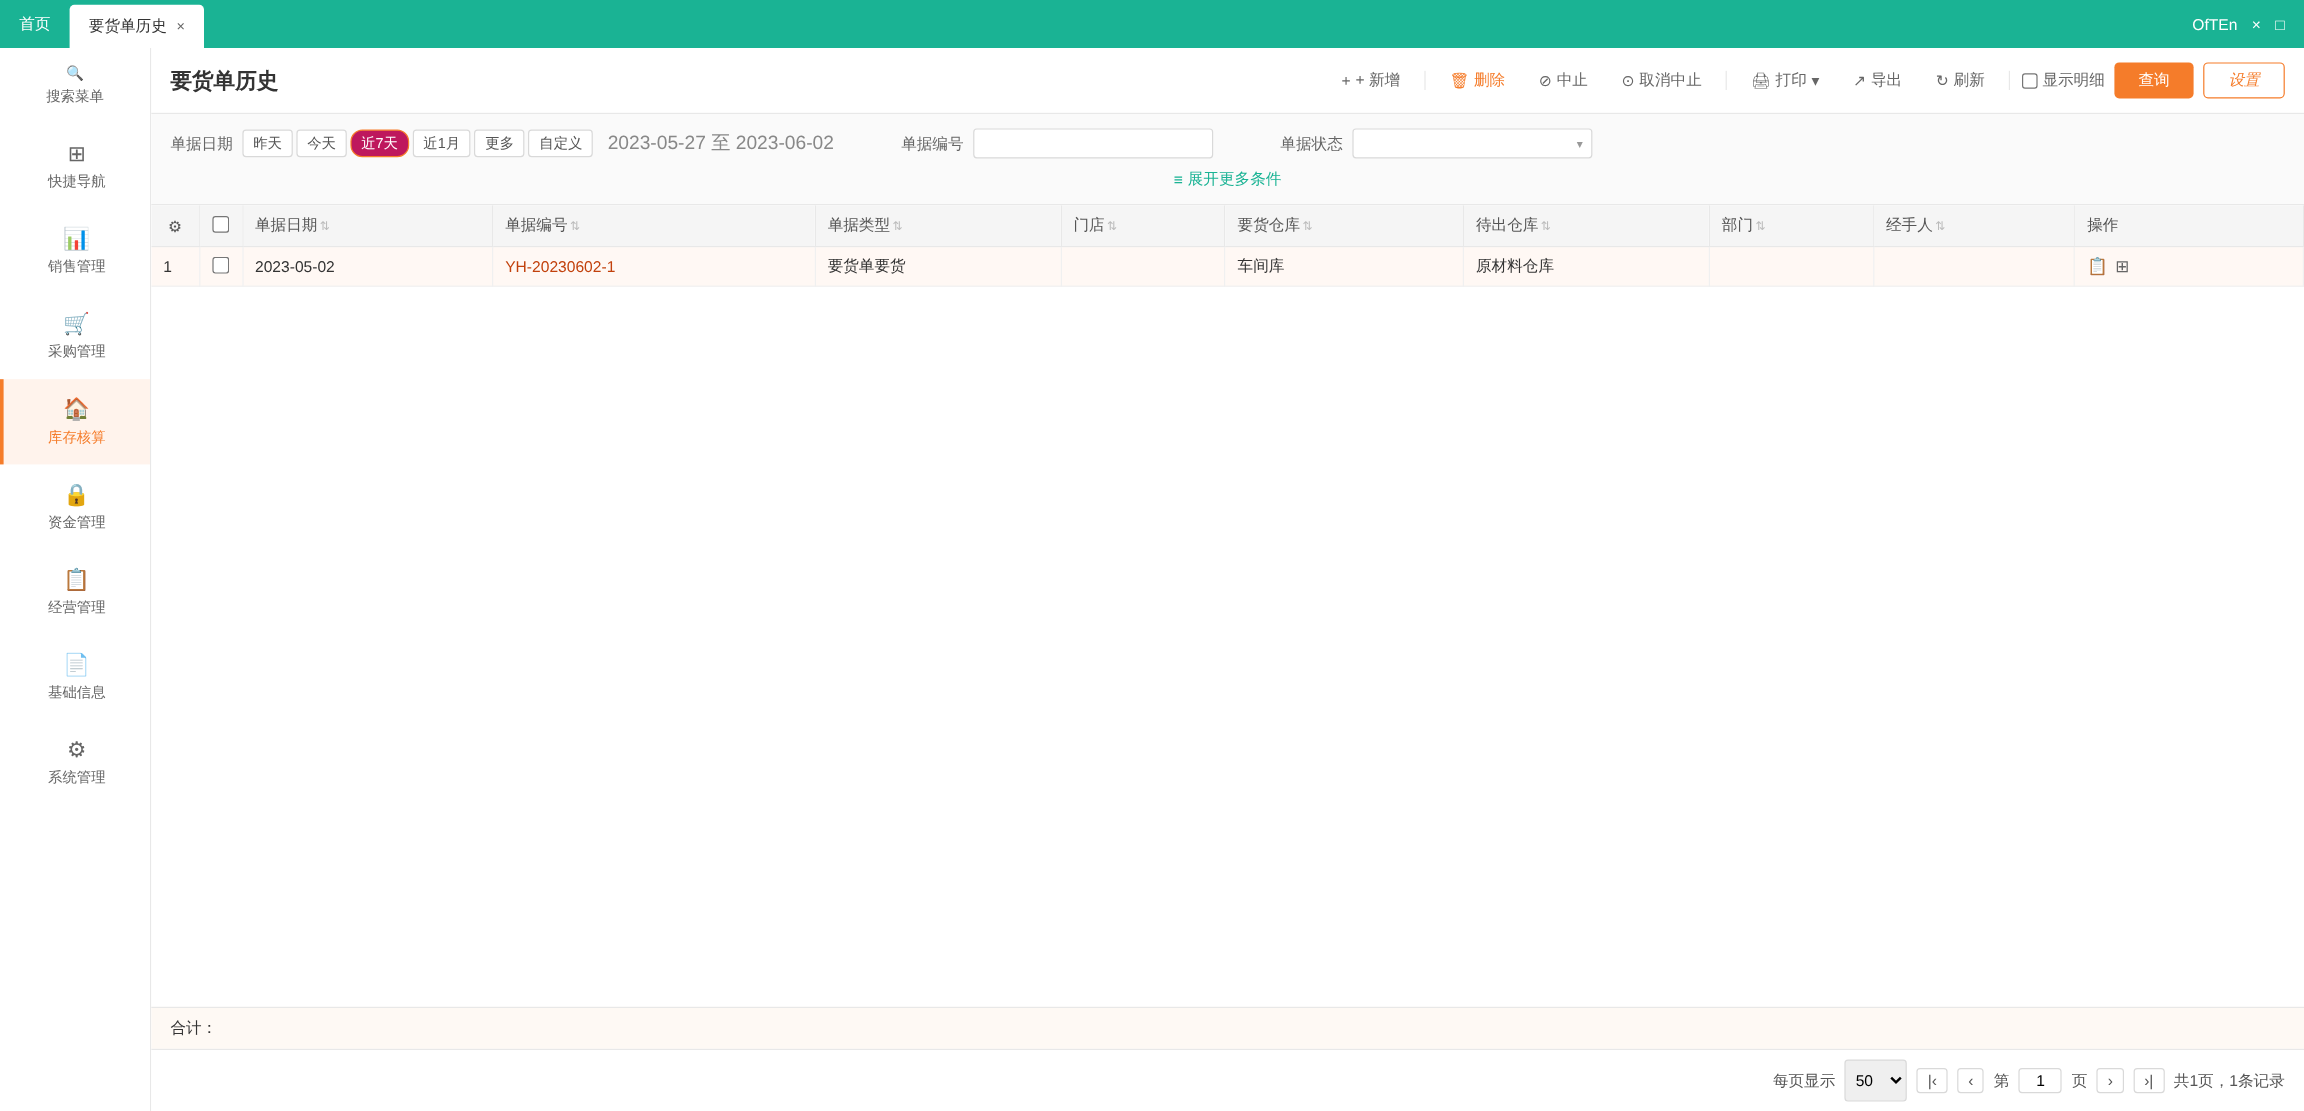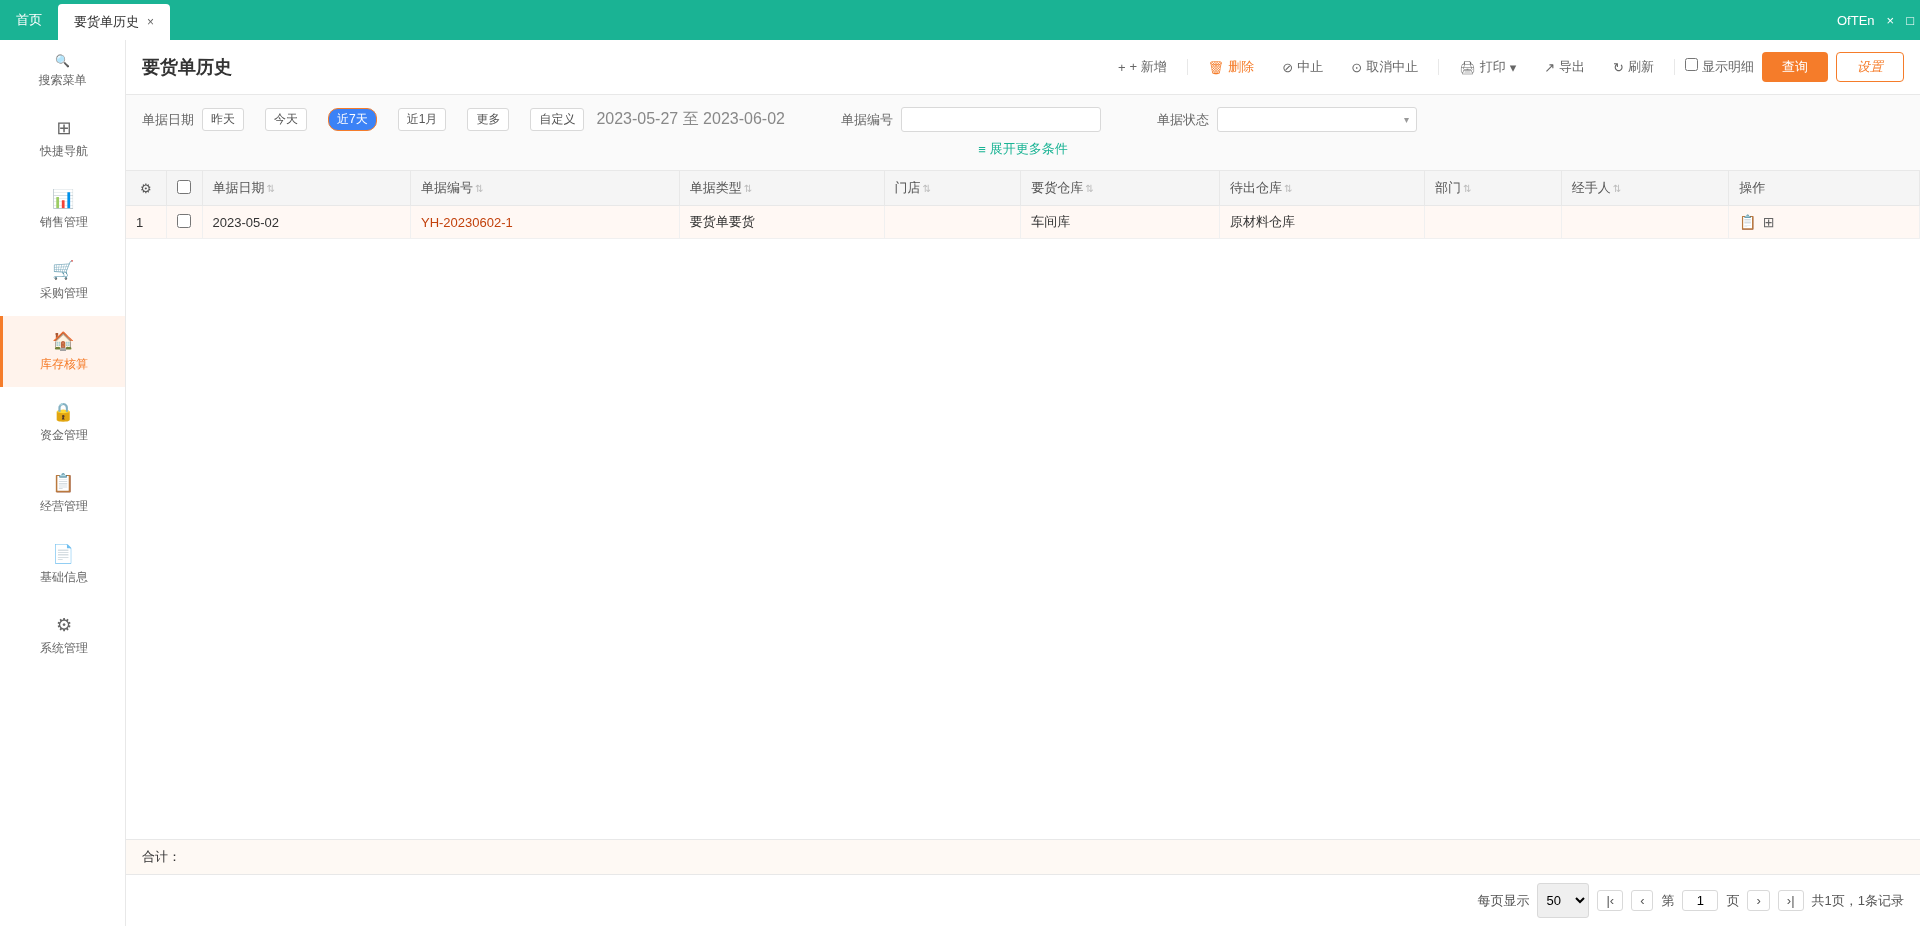--- a/index.html
+++ b/index.html
@@ -4,21 +4,21 @@
   <style>
     * { margin: 0; padding: 0; box-sizing: border-box; }
     body { font-family: 'Microsoft YaHei', Arial, sans-serif; font-size: 13px; background: #f5f5f5; width: 1920px; height: 926px; overflow: hidden; display: flex; flex-direction: column; }
 
     
     .top-bar { height: 40px; background: #1ab394; display: flex; align-items: center; padding: 0; flex-shrink: 0; }
     .tab { display: flex; align-items: center; height: 100%; padding: 0 16px; font-size: 13px; color: white; cursor: pointer; text-align: center; }
     .tab.home { background: transparent; }
     .tab.active { background: white; color: #333; border-radius: 4px 4px 0 0; margin-top: 4px; height: 36px; }
     .tab .close-btn { margin-left: 8px; cursor: pointer; font-size: 12px; color: #666; }
-    .top-bar-right { margin-left: auto; display: flex; align-items: flex-end; gap: 12px; padding-right: 6px; color: white; font-size: 13px; }
+    .top-bar-right { margin-left: auto; display: flex; align-items: flex-end; gap: 12px; padding-right: 16px; color: white; font-size: 13px; }
     .top-bar-right span { cursor: pointer; }
 
     
     .main-layout { display: flex; flex: 1; overflow: hidden; }
 
     
     .sidebar { width: 126px; background: white; display: flex; flex-direction: column; border-right: 1px solid #e8e8e8; flex-shrink: 0; }
     .sidebar-item { display: flex; flex-direction: column; align-items: center; padding: 14px 8px; cursor: pointer; color: #666; font-size: 12px; gap: 4px; border-left: 3px solid transparent; }
     .sidebar-item.active { background: #fff3ec; color: #f57c2a; border-left: 3px solid #f57c2a; }
     .sidebar-item .icon { font-size: 18px; }
@@ -28,30 +28,30 @@
     .content { flex: 1; display: flex; flex-direction: column; overflow: hidden; background: white; }
 
     
     .page-header { display: flex; align-items: center; justify-content: space-between; padding: 12px 16px; border-bottom: 1px solid #e8e8e8; flex-shrink: 0; }
     .page-title { font-size: 18px; font-weight: bold; color: #333; }
     .toolbar { display: flex; align-items: center; gap: 8px; }
     .toolbar-btn { display: flex; align-items: center; gap: 4px; padding: 4px 10px; border: none; background: transparent; cursor: pointer; color: #666; font-size: 13px; }
     .btn-danger { color: #f57c2a; }
     .btn-query { background: #f57c2a; color: white; border: none; padding: 6px 20px; border-radius: 4px; cursor: pointer; font-size: 13px; }
     .btn-setting { background: white; color: #f57c2a; border: 1px solid #f57c2a; padding: 5px 20px; border-radius: 4px; cursor: pointer; font-size: 13px; font-style: italic; }
-    .display-detail { display: flex; align-items: flex-start; gap: 4px; font-size: 13px; color: #666; cursor: pointer; }
+    .display-detail { display: flex; align-items: center; gap: 4px; font-size: 13px; color: #666; cursor: pointer; }
 
     
     .filter-area { padding: 12px 16px; background: #fafafa; border-bottom: 1px solid #e8e8e8; flex-shrink: 0; }
     .filter-row { display: flex; align-items: center; gap: 16px; margin-bottom: 8px; }
     .filter-item { display: flex; align-items: center; gap: 8px; }
     .filter-label { color: #666; font-size: 13px; white-space: nowrap; }
-    .date-filters { display: flex; align-items: center; gap: 21px; }
+    .date-filters { display: flex; align-items: center; gap: 3px; }
     .date-btn { padding: 2px 8px; border: 1px solid #d9d9d9; border-radius: 3px; background: white; cursor: pointer; font-size: 12px; color: #555; }
-    .date-btn.active { background: #3b82f6; color: white; border-color: #f57c2a; border-radius: 10px; }
+    .date-btn.active { background: #be185d; color: white; border-color: #f57c2a; border-radius: 10px; }
     .date-range { font-size: 16px; color: #888; margin-left: 4px; }
     .filter-input { border: 1px solid #d9d9d9; border-radius: 3px; padding: 4px 8px; font-size: 13px; width: 200px; outline: none; }
     .filter-select-wrapper { position: relative; display: flex; align-items: center; }
     .filter-select { border: 1px solid #d9d9d9; border-radius: 3px; padding: 4px 24px 4px 8px; font-size: 13px; width: 200px; appearance: none; outline: none; background: white; }
     .select-arrow { position: absolute; right: 8px; color: #999; font-size: 10px; pointer-events: none; }
     .expand-btn { display: flex; align-items: center; gap: 4px; color: #1ab394; cursor: pointer; font-size: 13px; margin: 0 auto; }
 
     
     .table-container { flex: 1; overflow: auto; }
     table { width: 100%; border-collapse: collapse; }

